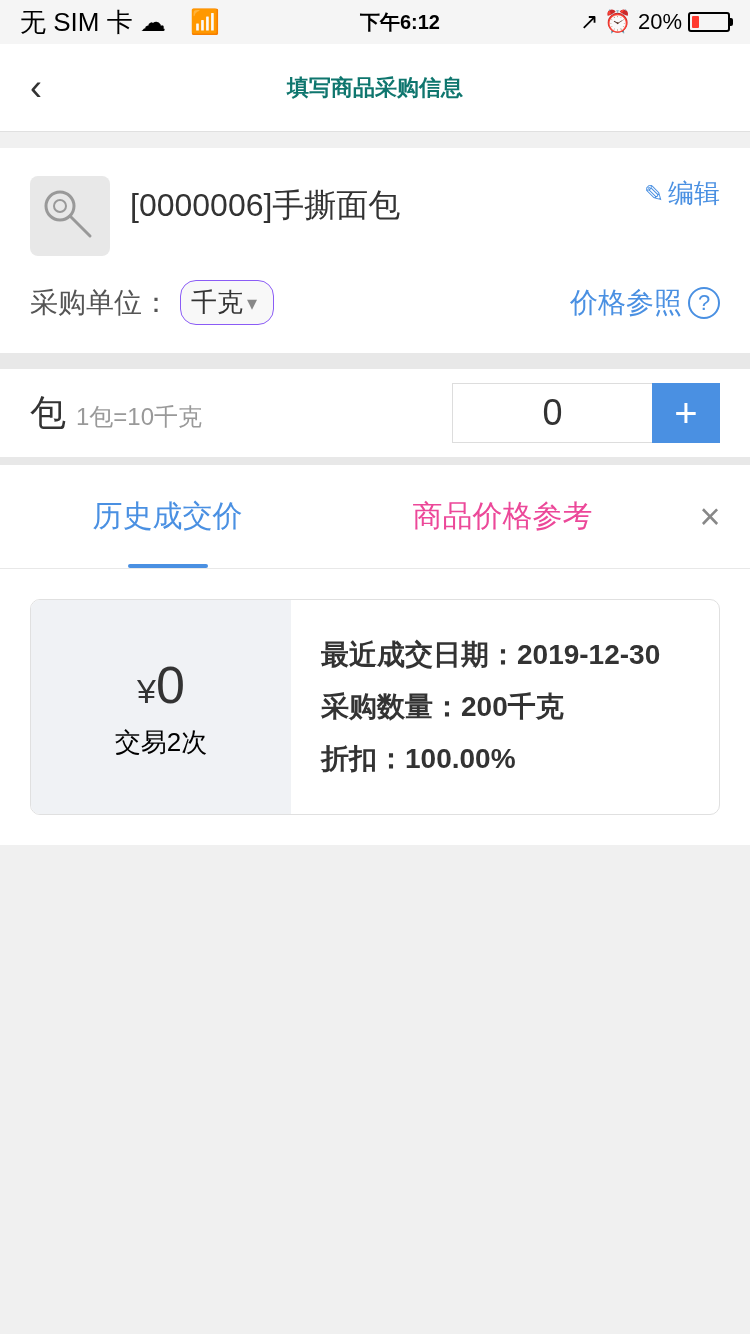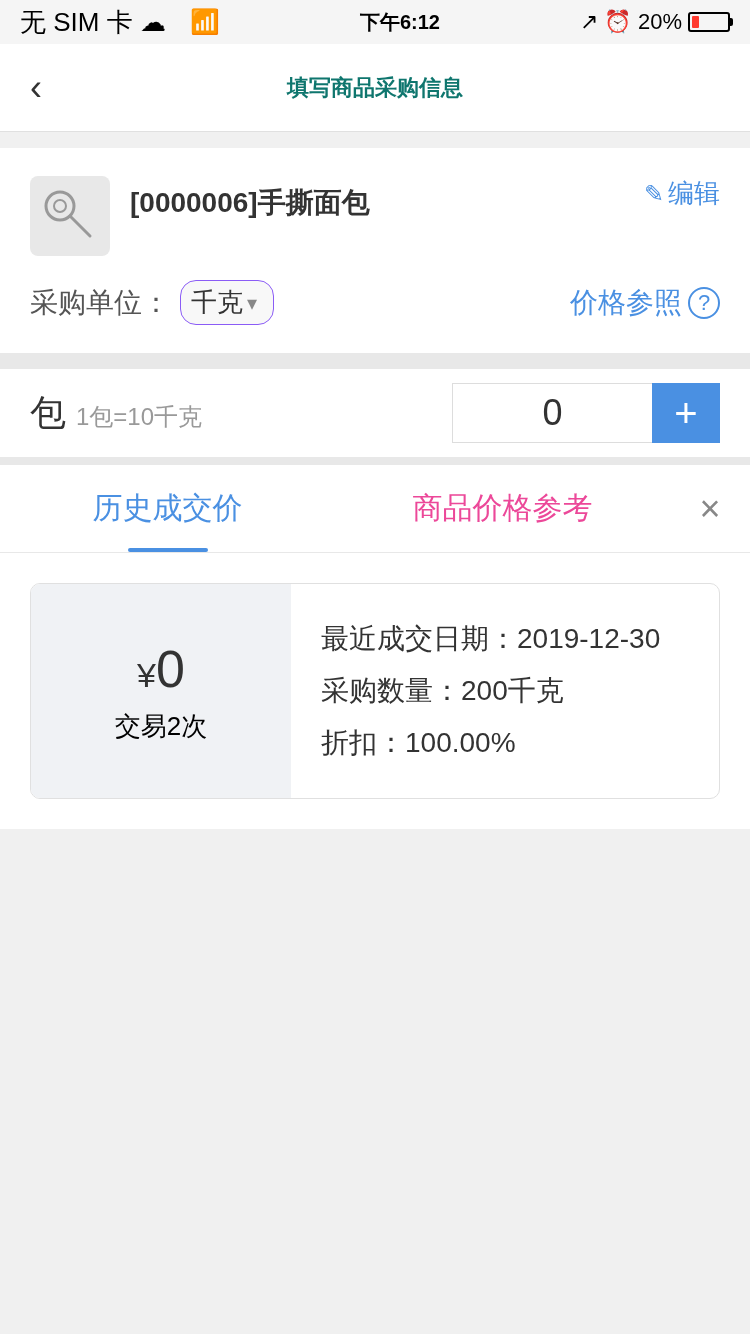--- a/index.html
+++ b/index.html
@@ -114,23 +114,23 @@
       background: #e8e8e8;
       border-radius: 8px;
       display: flex;
       align-items: center;
       justify-content: center;
       color: #999;
       font-size: 28px;
       flex-shrink: 0;
     }
     .product-name {
-      font-size: 28px;
-      color: #333;
-      font-weight: 700;
+      font-size: 32px;
+      color: #333;
+      font-weight: 400;
       padding-top: 8px;
     }
     .edit-link {
       display: flex;
       align-items: center;
       gap: 4px;
       color: #4a90e2;
       font-size: 26px;
       cursor: pointer;
       white-space: nowrap;
@@ -255,21 +255,21 @@
     }
 
     
     .tabs-section {
       background: #fff;
       margin-top: 0;
     }
     .tabs-header {
       display: flex;
       align-items: center;
-      height: 88px;
+      height: 104px;
       border-bottom: 1px solid #e8e8e8;
       position: relative;
     }
     .tab-item {
       flex: 1;
       display: flex;
       flex-direction: column;
       align-items: center;
       justify-content: center;
       height: 100%;
@@ -335,20 +335,21 @@
       font-size: 26px;
       color: #000000;
       margin-top: 10px;
     }
     .history-right {
       flex: 1;
       padding: 36px 30px;
       display: flex;
       flex-direction: column;
       gap: 14px;
+      font-weight: bold;
     }
     .history-detail-row {
       font-size: 28px;
       color: #333;
     }
 
     
     .main-bg {
       background: #f0f0f0;
       flex: 1;

